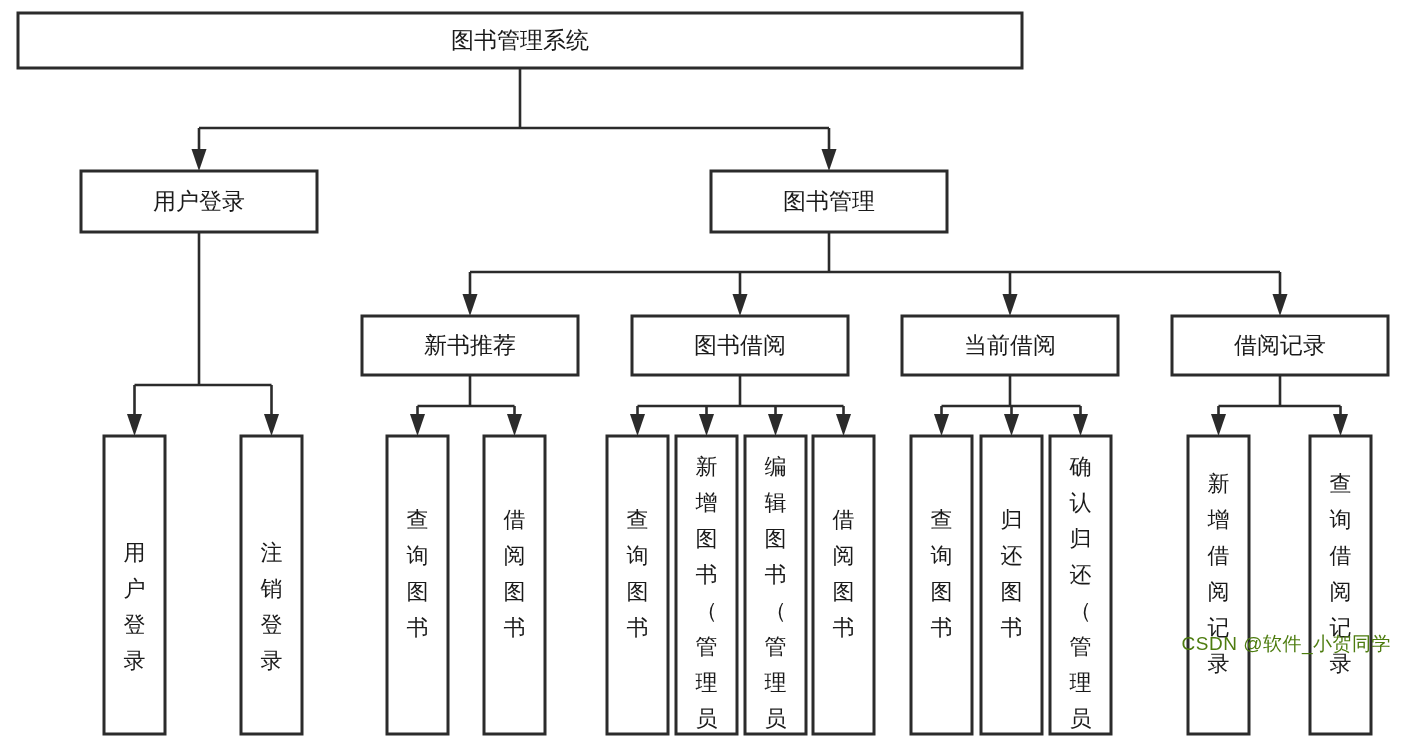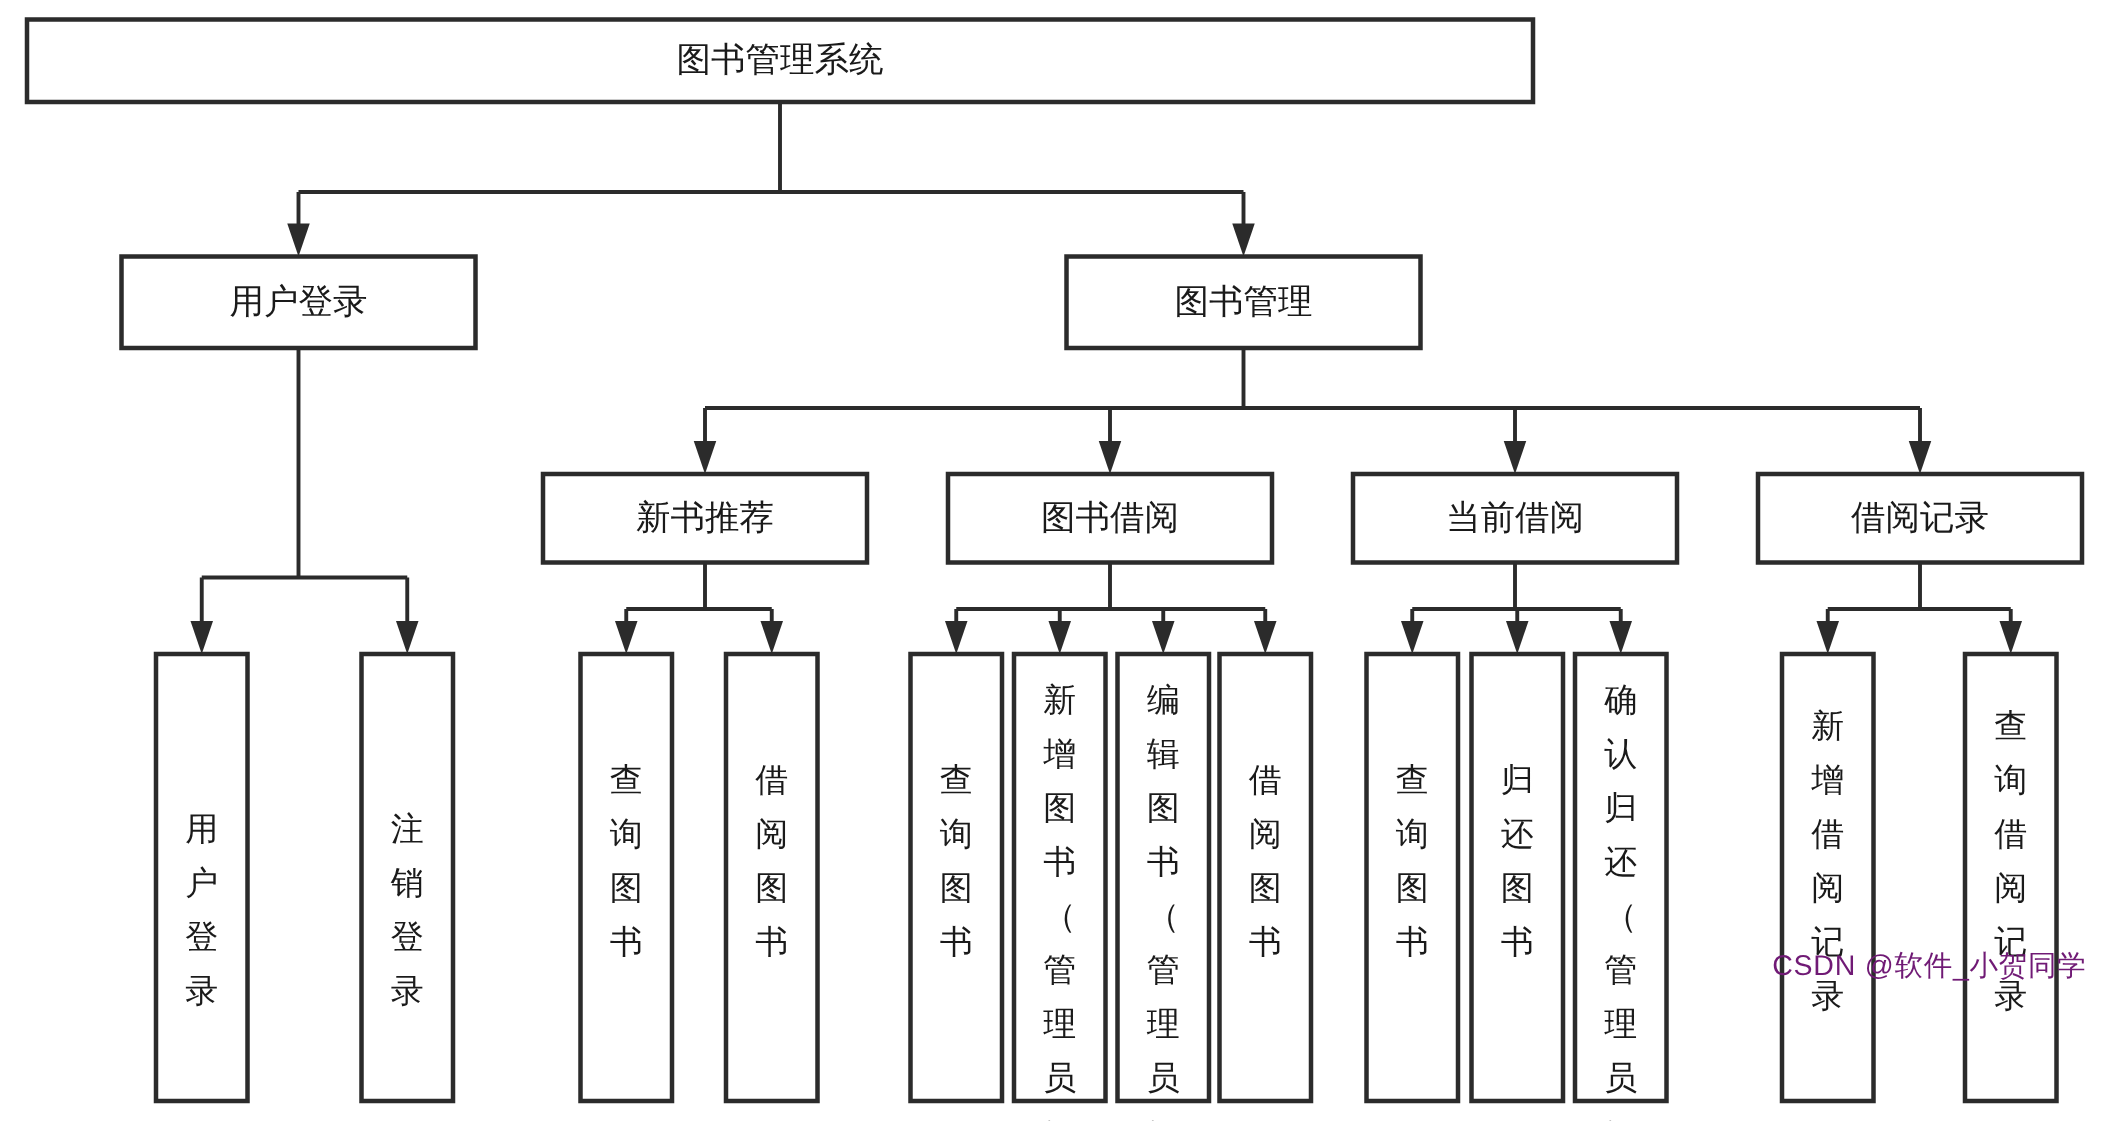--- a/index.html
+++ b/index.html
@@ -54,21 +54,21 @@
     font-size: 22px;
     fill: #1a1a1a;
     text-anchor: middle;
   }
   .watermark {
     position: absolute;
     right: 14px;
     bottom: 6px;
     font-family: "Liberation Sans", "DejaVu Sans", sans-serif;
     font-size: 19px;
-    color: #701a75;
+    color: #4d7c0f;
     letter-spacing: 0.5px;
     white-space: nowrap;
     user-select: none;
   }
 </style>
 </head>
 <body>
 
 <div id="diagram-root">
   <svg id="flowchart" viewBox="0 0 1405 747">

